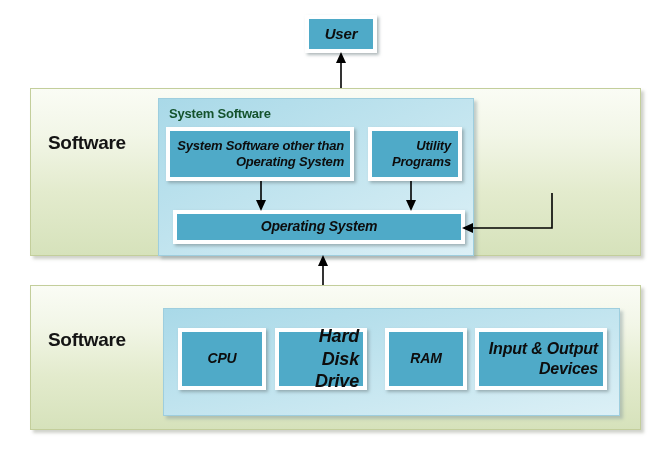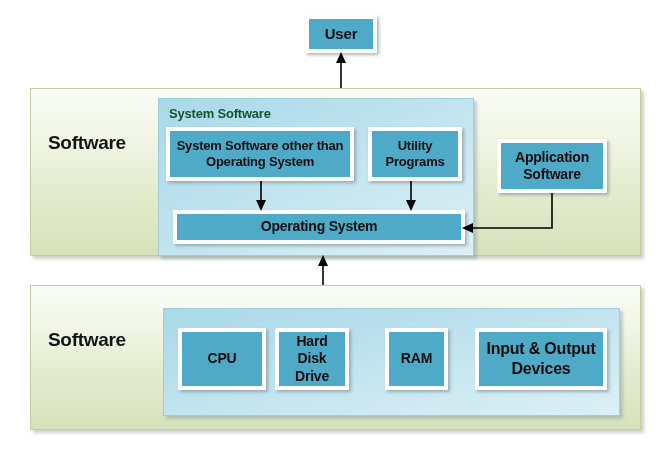--- a/index.html
+++ b/index.html
@@ -19,25 +19,26 @@
   
   .node {
     position: absolute;
     box-sizing: border-box;
     background: #4FAAC8;
     border: 4px solid #FFFFFF;
     box-shadow: 2px 2px 3px rgba(110,125,130,0.55);
     display: flex;
     align-items: center;
     justify-content: center;
-    text-align: center;
+    text-align: right;
     color: #0D0D0D;
     font-weight: bold;
     line-height: 1.25;
     letter-spacing: -0.2px;
+    font-style: italic;
   }
 
   
   .outer-panel {
     position: absolute;
     box-sizing: border-box;
     background: linear-gradient(to bottom, #FAFCF5 0%, #F2F6E7 28%, #E3EBCD 62%, #D6E2BB 100%);
     border: 1px solid #C3CE9B;
     box-shadow: 3px 3px 3px rgba(150,155,140,0.45);
   }
@@ -116,23 +117,20 @@
   <svg class="conn" style="left:255px; top:181px; width:12px; height:30px;" viewBox="0 0 12 30">
     <line x1="6" y1="0" x2="6" y2="23"></line>
     <polygon points="6,30 11,19 1,19"></polygon>
   </svg>
 
   <svg class="conn" style="left:405px; top:181px; width:12px; height:30px;" viewBox="0 0 12 30">
     <line x1="6" y1="0" x2="6" y2="23"></line>
     <polygon points="6,30 11,19 1,19"></polygon>
   </svg>
 
-  <div class="node" style="left:497px; top:139px; width:110px; height:54px; font-size:14px; padding:0 4px;">
-    <span>Application Software</span>
-  </div>
 
   <svg class="conn" style="left:460px; top:193px; width:100px; height:44px;" viewBox="0 0 100 44">
     <polyline points="92,0 92,35 11,35"></polyline>
     <polygon points="2,35 13,30 13,40"></polygon>
   </svg>
 
   <svg class="conn" style="left:316px; top:255px; width:14px; height:48px;" viewBox="0 0 14 48">
     <line x1="7" y1="7" x2="7" y2="41"></line>
     <polygon points="7,0 12,11 2,11"></polygon>
     <polygon points="7,48 12,37 2,37"></polygon>
@@ -140,25 +138,25 @@
 
   <div class="outer-panel" style="left:30px; top:285px; width:611px; height:145px;"></div>
   <div class="outer-label" style="left:48px; top:297px;">Software</div>
 
   <div class="inner-panel" style="left:163px; top:308px; width:457px; height:108px;"></div>
 
   <div class="node" style="left:178px; top:328px; width:88px; height:62px; font-size:14px; padding:0 4px;">
     <span>CPU</span>
   </div>
 
-  <div class="node" style="left:275px; top:328px; width:74px; height:62px; font-size:14px; padding:0 4px;">
+  <div class="node" style="left:275px; top:328px; width:92px; height:62px; font-size:18px; padding:0 4px;">
     <span>Hard Disk Drive</span>
   </div>
 
-  <div class="node" style="left:385px; top:328px; width:63px; height:62px; font-size:14px; padding:0 4px;">
+  <div class="node" style="left:385px; top:328px; width:82px; height:62px; font-size:14px; padding:0 4px;">
     <span>RAM</span>
   </div>
 
   <div class="node" style="left:475px; top:328px; width:132px; height:62px; font-size:16px; padding:0 5px;">
     <span>Input &amp; Output Devices</span>
   </div>
 
 </div>
 
 </body></html>

